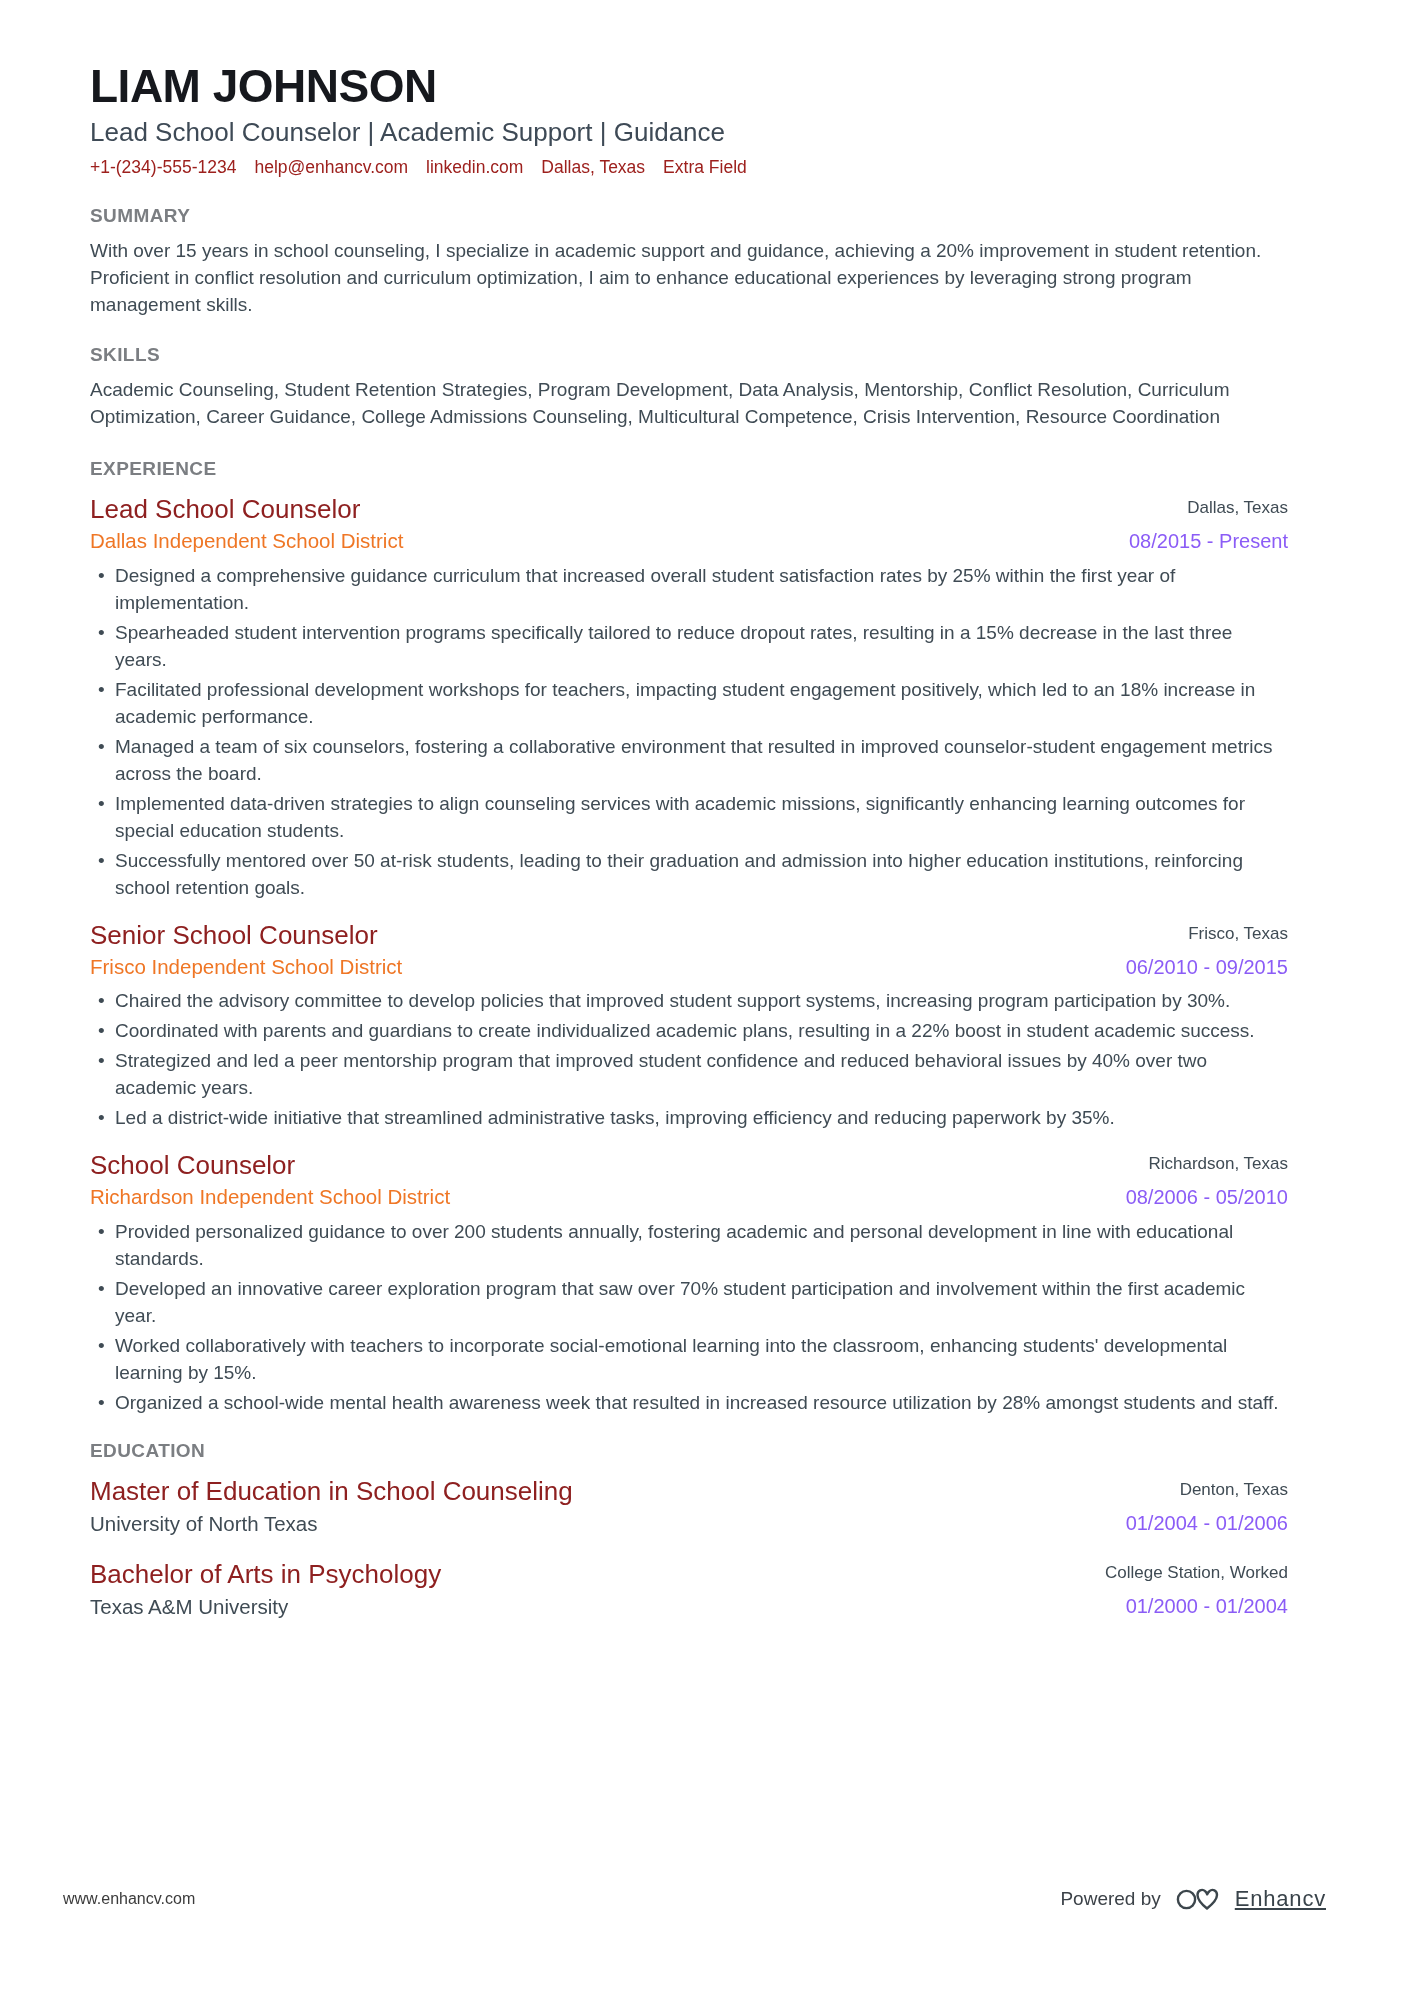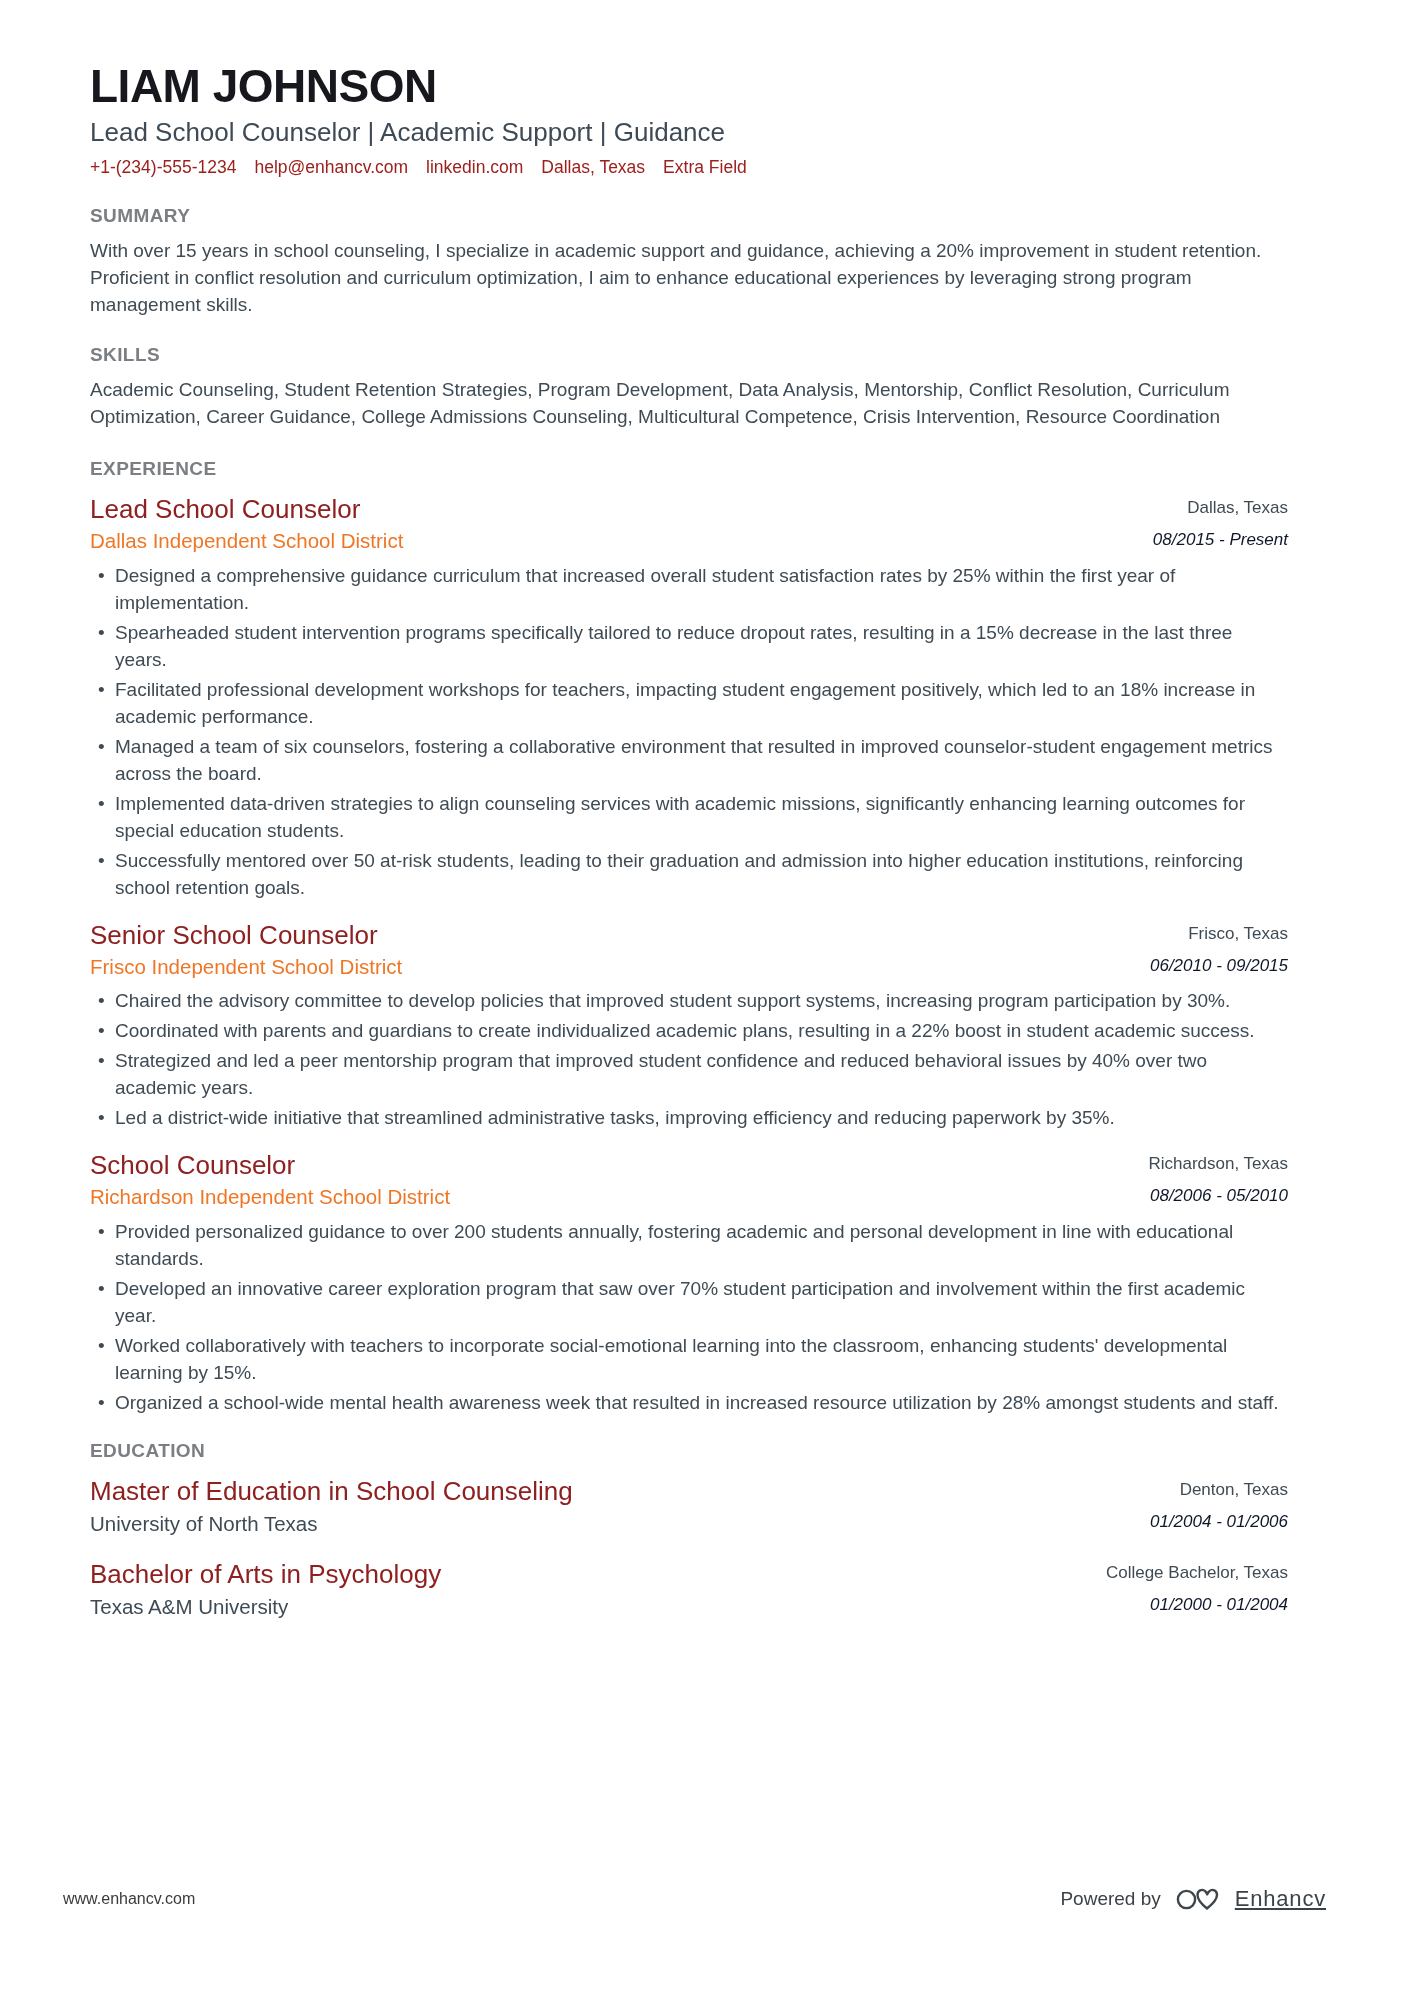--- a/index.html
+++ b/index.html
@@ -64,21 +64,21 @@
     line-height: 1.15;
   }
   .company {
     margin-top: 4px;
     font-size: 20.5px;
     color: #ef7625;
     line-height: 1.2;
   }
   .entry-meta { text-align: right; flex-shrink: 0; padding-left: 20px; }
   .entry-loc { font-size: 17px; color: #3f4b54; margin-top: 3px; }
-  .entry-dates { font-size: 17px; color: #0f172a; margin-top: 12px; font-style: italic; }
+  .entry-dates { font-size: 20px; color: #8b5cf6; margin-top: 12px; }
   ul.bullets { list-style: none; margin-top: 8px; }
   ul.bullets li {
     position: relative;
     padding-left: 25px;
     font-size: 19px;
     line-height: 27px;
     color: #3f4b54;
     margin-bottom: 3px;
   }
   ul.bullets li::before {
@@ -223,21 +223,21 @@
       </div>
     </article>
 
     <article class="edu-entry">
       <div class="entry-head">
         <div>
           <h3 class="entry-title">Bachelor of Arts in Psychology</h3>
           <div class="school">Texas A&amp;M University</div>
         </div>
         <div class="entry-meta">
-          <div class="entry-loc">College Bachelor, Texas</div>
+          <div class="entry-loc">College Station, Worked</div>
           <div class="entry-dates">01/2000 - 01/2004</div>
         </div>
       </div>
     </article>
   </section>
 
   <div class="footer">
     <span class="footer-site">www.enhancv.com</span>
     <div class="powered">
       <span class="powered-label">Powered by</span>

